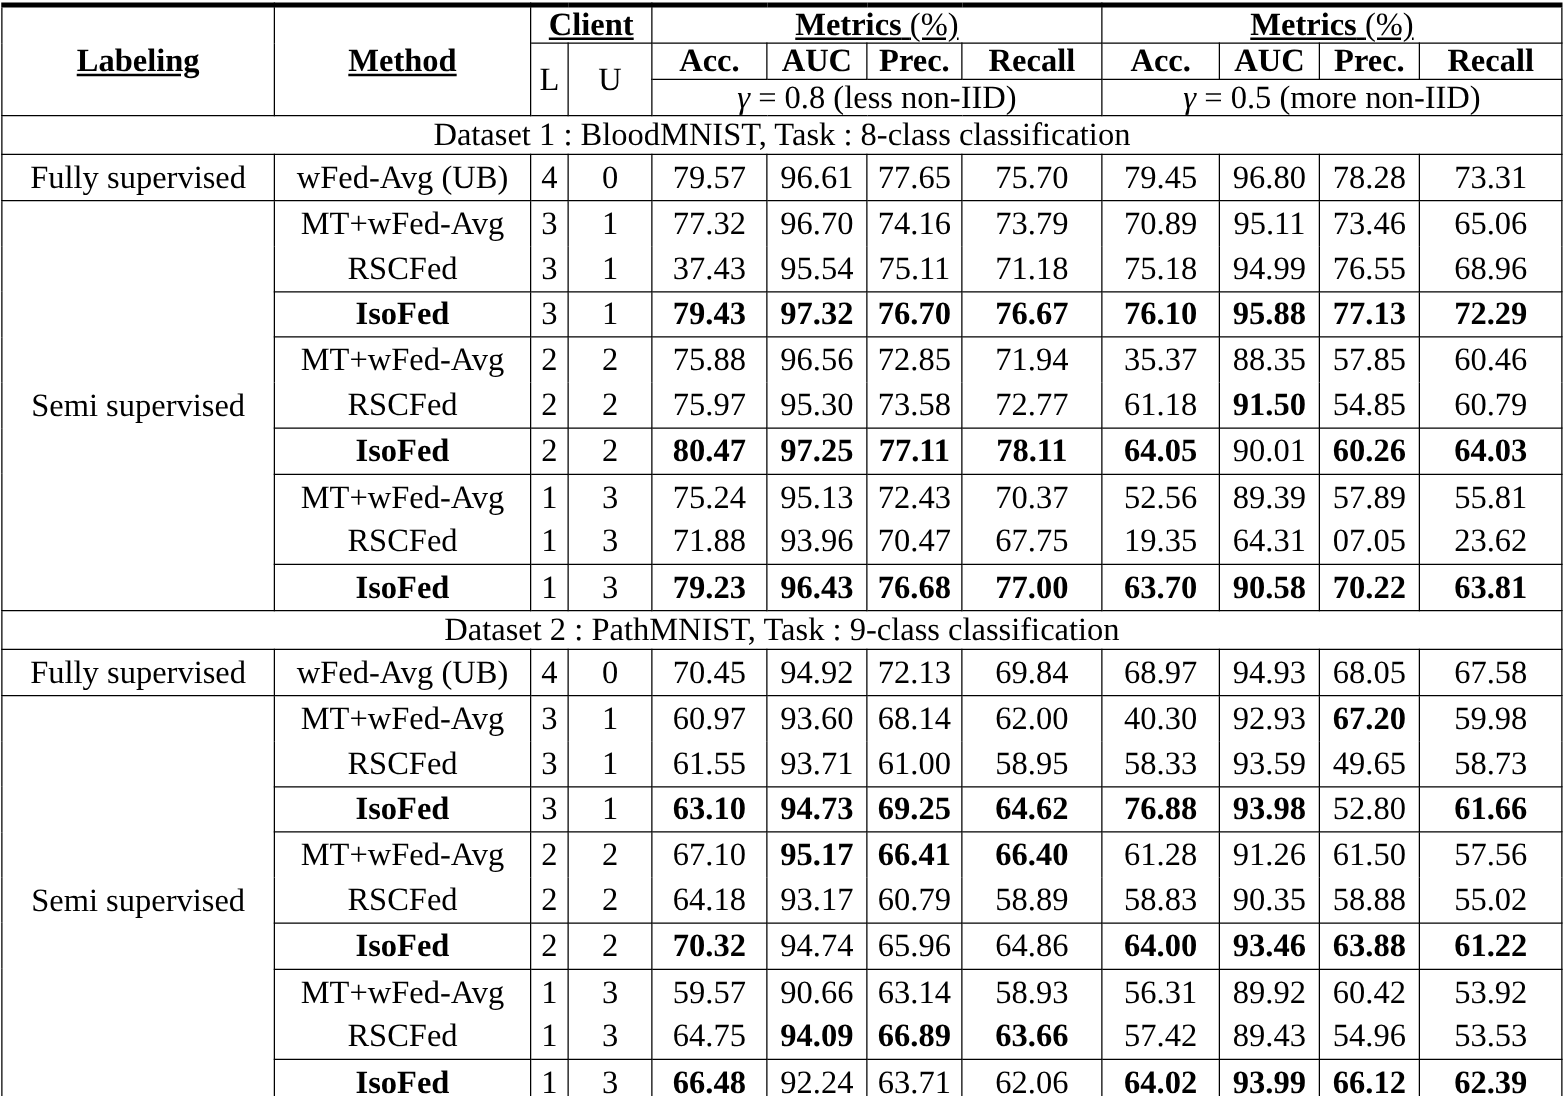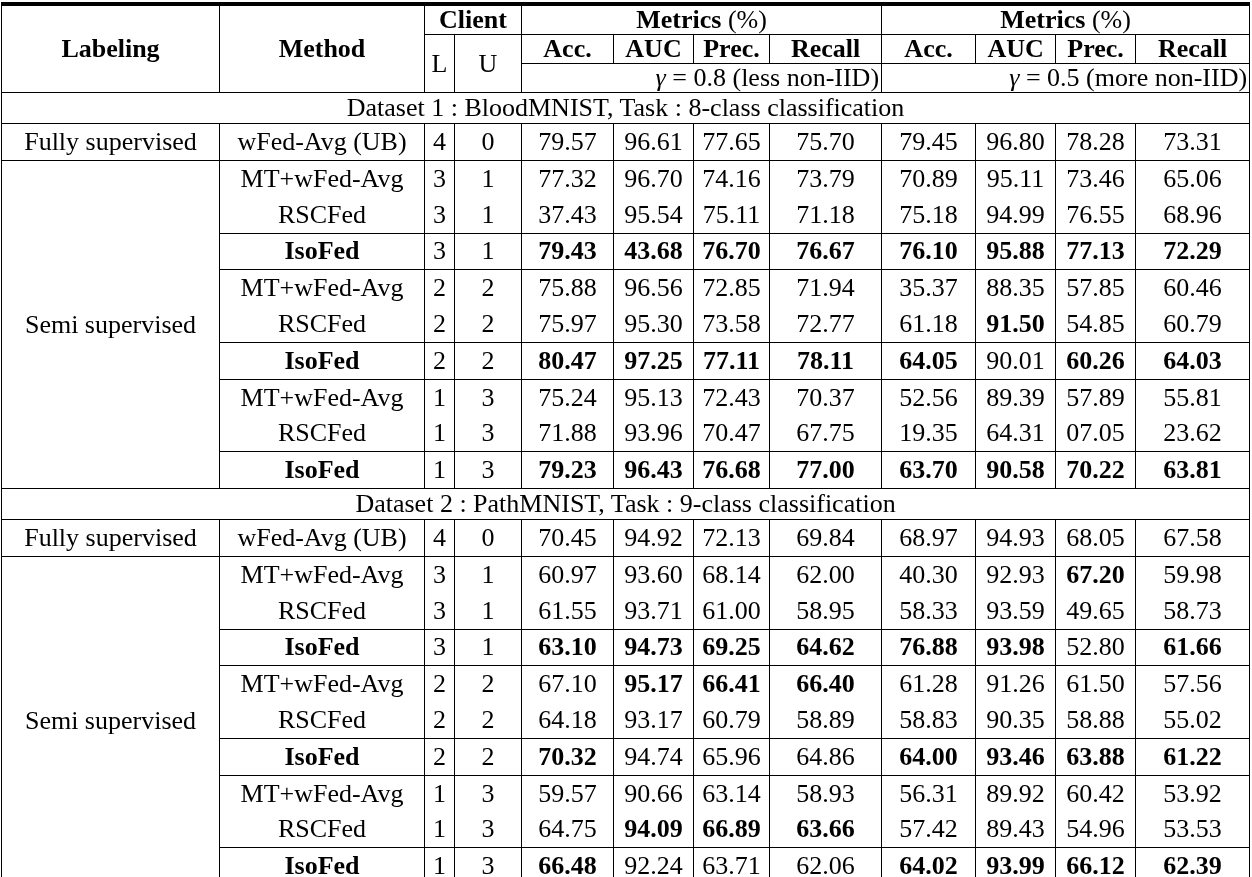--- a/index.html
+++ b/index.html
@@ -29,23 +29,23 @@
   td, th {
     border: 1.5px solid #000;
     text-align: center;
     vertical-align: middle;
     padding: 0 2px;
     font-weight: normal;
     line-height: 1.08;
     white-space: nowrap;
     overflow: hidden;
   }
-  thead tr.h1 td, thead tr.h1 th { height: 27px; }
+  thead tr.h1 td, thead tr.h1 th { height: 27px; text-decoration: underline; }
   thead tr.h2 th { height: 27px; }
-  thead tr.h3 td { height: 28px; text-align: right; }
+  thead tr.h3 td { height: 28px; }
   tbody tr.banner-row td { height: 30px; font-weight: normal; }
   tbody tr.data-row td { height: 35.8px; }
   .b { font-weight: bold; }
   .no-top td { border-top-style: hidden; }
   .gsym { font-style: italic; }
   .unit { font-weight: normal; }
 </style>
 </head>
 <body>
 
@@ -133,21 +133,21 @@
           <td>75.18</td>
           <td>94.99</td>
           <td>76.55</td>
           <td>68.96</td>
         </tr>
         <tr class="data-row">
           <td class="b">IsoFed</td>
           <td>3</td>
           <td>1</td>
           <td class="b">79.43</td>
-          <td class="b">43.68</td>
+          <td class="b">97.32</td>
           <td class="b">76.70</td>
           <td class="b">76.67</td>
           <td class="b">76.10</td>
           <td class="b">95.88</td>
           <td class="b">77.13</td>
           <td class="b">72.29</td>
         </tr>
         <tr class="data-row">
           <td>MT+wFed-Avg</td>
           <td>2</td>

